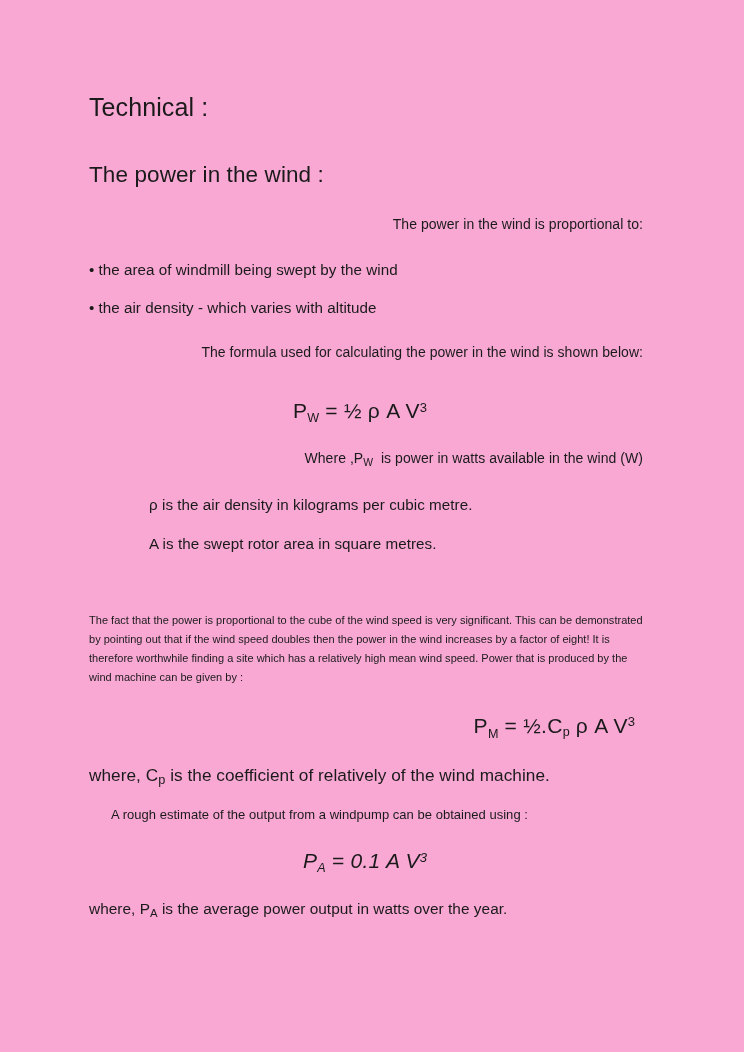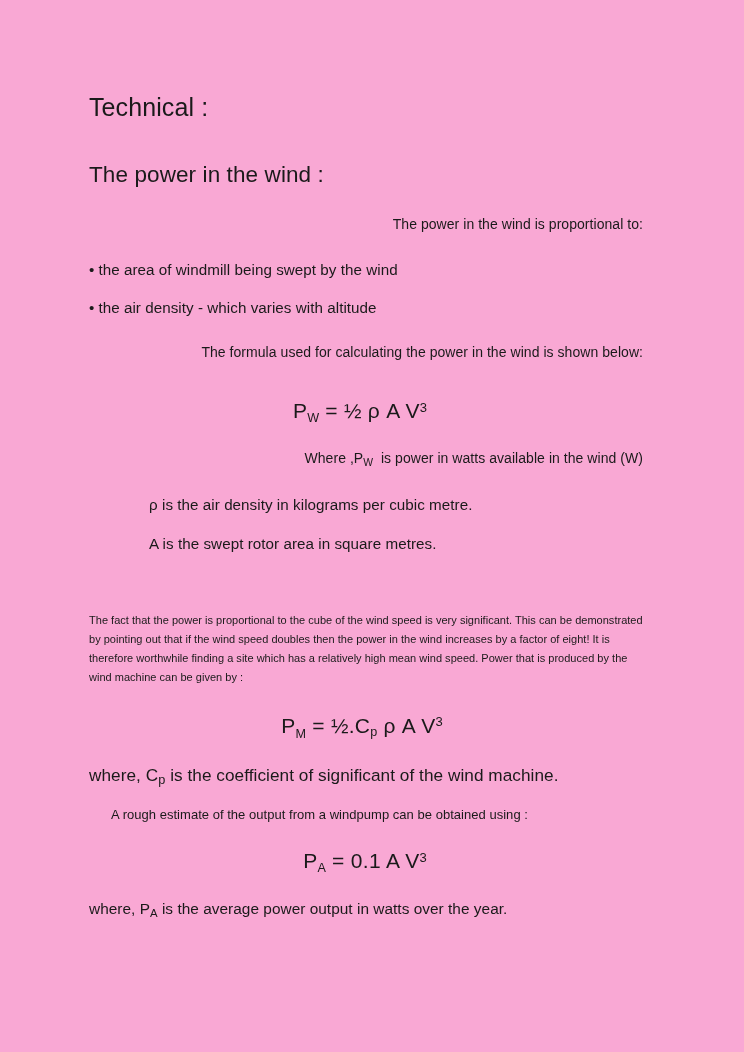--- a/index.html
+++ b/index.html
@@ -79,22 +79,22 @@
 
   .formula {
     font-size: 21px;
     line-height: 1.2;
     margin: 0;
     text-align: center;
     letter-spacing: 0.3px;
     white-space: nowrap;
   }
   .formula.f1 { padding-top: 28px; padding-right: 20px; }
-  .formula.f2 { padding-top: 26px; padding-right: 16px; }
-  .formula.f3 { padding-top: 24px; padding-right: 10px; }
+  .formula.f2 { padding-top: 26px; padding-right: 16px; text-align: right; }
+  .formula.f3 { padding-top: 24px; padding-right: 10px; font-style: italic; }
 
   .formula sub {
     font-size: 0.60em;
     vertical-align: baseline;
     position: relative;
     top: 0.30em;
     letter-spacing: 0;
   }
   .formula.f2 sub.deep {
     top: 0.42em;
@@ -162,21 +162,21 @@
 
     <p class="body-line"><span>Where ,P</span><span class="inline-sub">W</span><span>&nbsp; is power in watts available in the wind (W)</span></p>
 
     <p class="indent-line">ρ is the air density in kilograms per cubic metre.</p>
     <p class="indent-line">A is the swept rotor area in square metres.</p>
 
     <p class="para">The fact that the power is proportional to the cube of the wind speed is very significant. This can be demonstrated by pointing out that if the wind speed doubles then the power in the wind increases by a factor of eight! It is therefore worthwhile finding a site which has a relatively high mean wind speed. Power that is produced by the wind machine can be given by :</p>
 
     <p class="formula f2"><span>P</span><sub class="deep">M</sub><span> = ½.C</span><sub>p</sub><span> ρ A V</span><sup>3</sup></p>
 
-    <p class="where-cp"><span>where, C</span><span class="inline-sub">p</span><span> is the coefficient of significant of the wind machine.</span></p>
+    <p class="where-cp"><span>where, C</span><span class="inline-sub">p</span><span> is the coefficient of relatively of the wind machine.</span></p>
 
     <p class="rough">A rough estimate of the output from a windpump can be obtained using :</p>
 
     <p class="formula f3"><span>P</span><sub>A</sub><span> = 0.1 A V</span><sup>3</sup></p>
 
     <p class="closing"><span>where, P</span><span class="inline-sub">A</span><span> is the average power output in watts over the year.</span></p>
 
   </div>
 </div>
 

